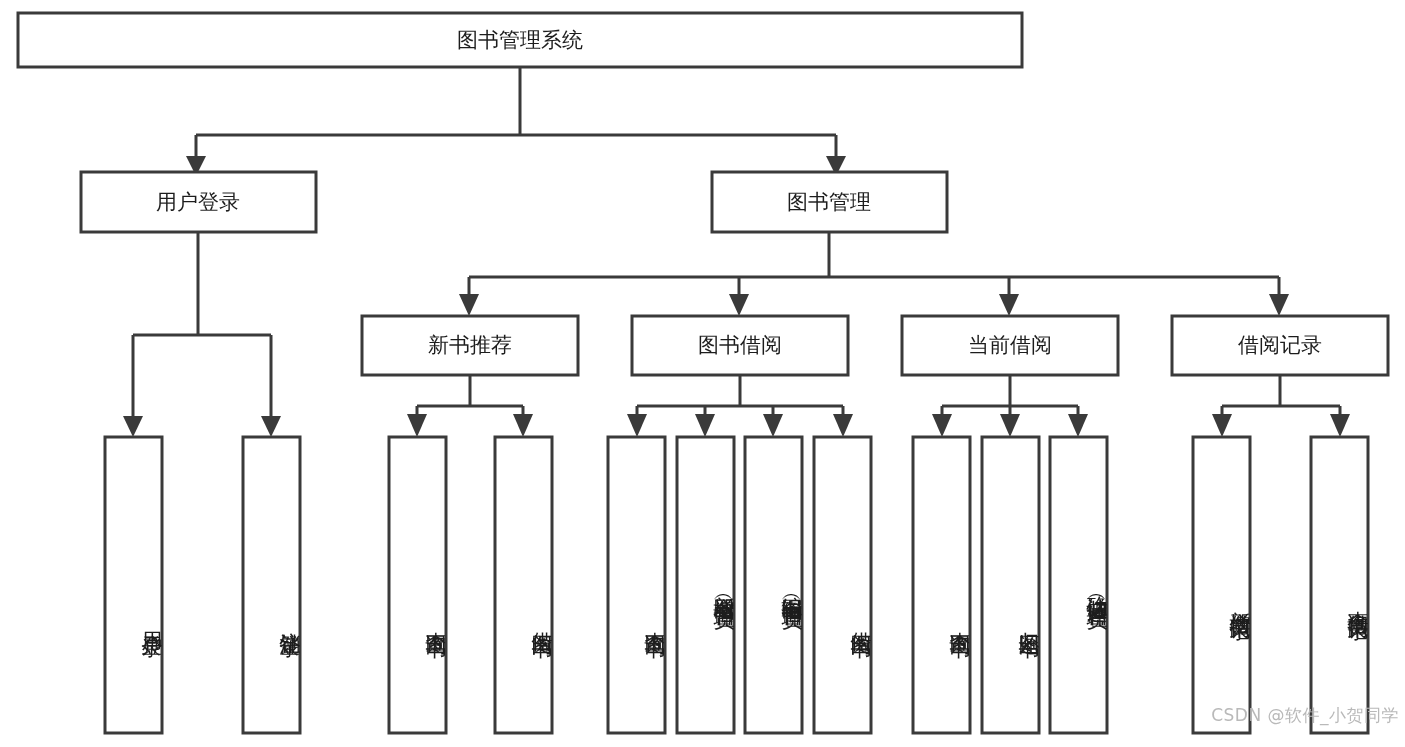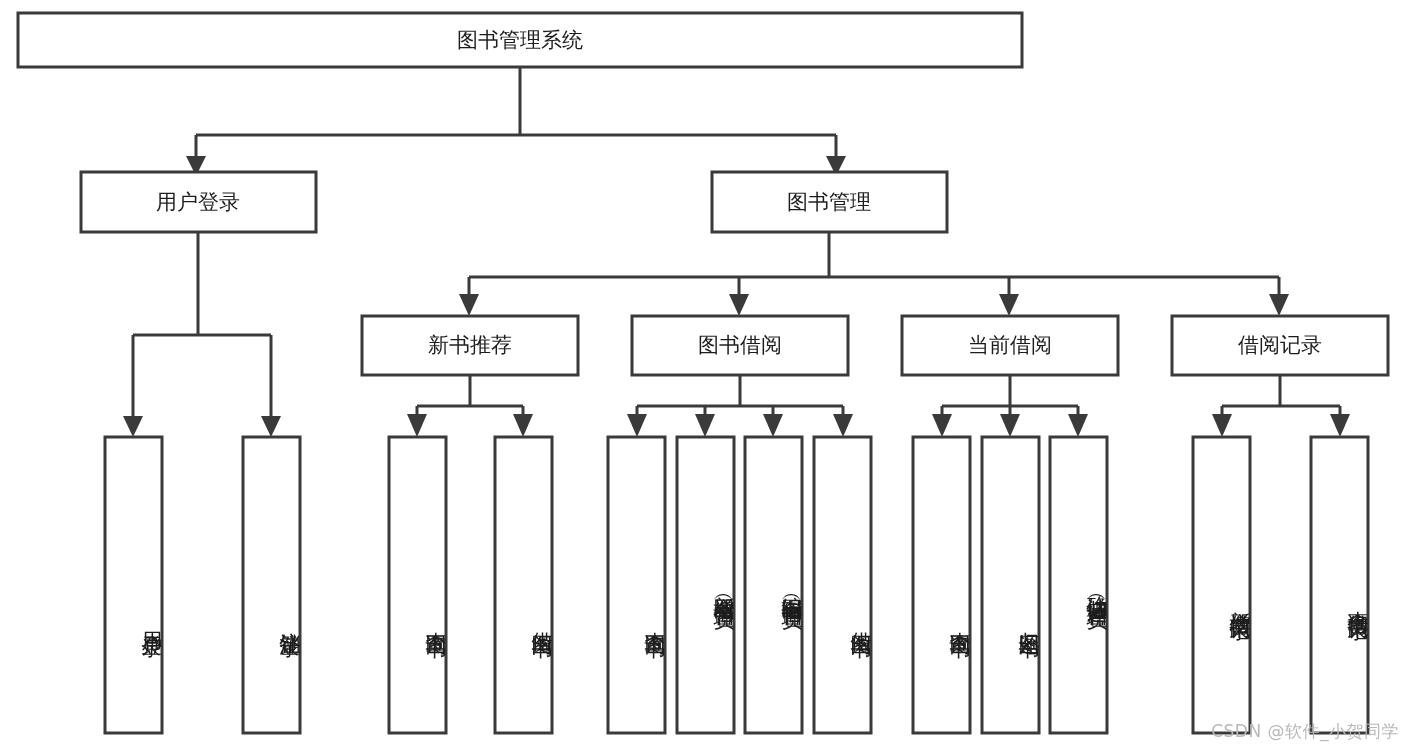--- a/index.html
+++ b/index.html
@@ -53,21 +53,21 @@
     font-size: 21px;
     line-height: 1;
     letter-spacing: 2px;
     color: #1d1d1d;
     white-space: nowrap;
     pointer-events: none;
   }
   .watermark {
     position: absolute;
     right: 6px;
-    bottom: 4px;
+    bottom: 20px;
     font-family: "DejaVu Sans", "Liberation Sans", sans-serif;
     font-size: 17px;
     color: #b9b9b9;
     letter-spacing: 0.5px;
     white-space: nowrap;
   }
 </style>
 </head>
 <body>
 

